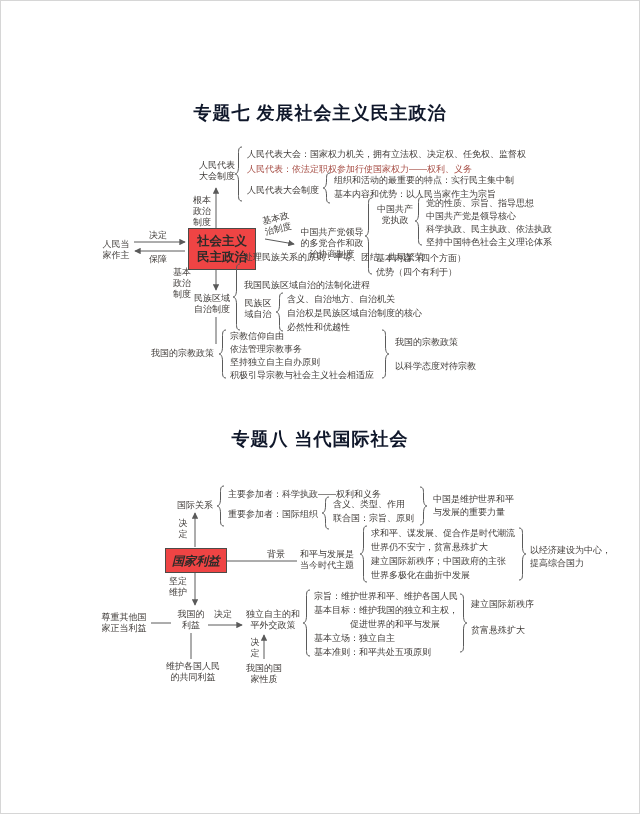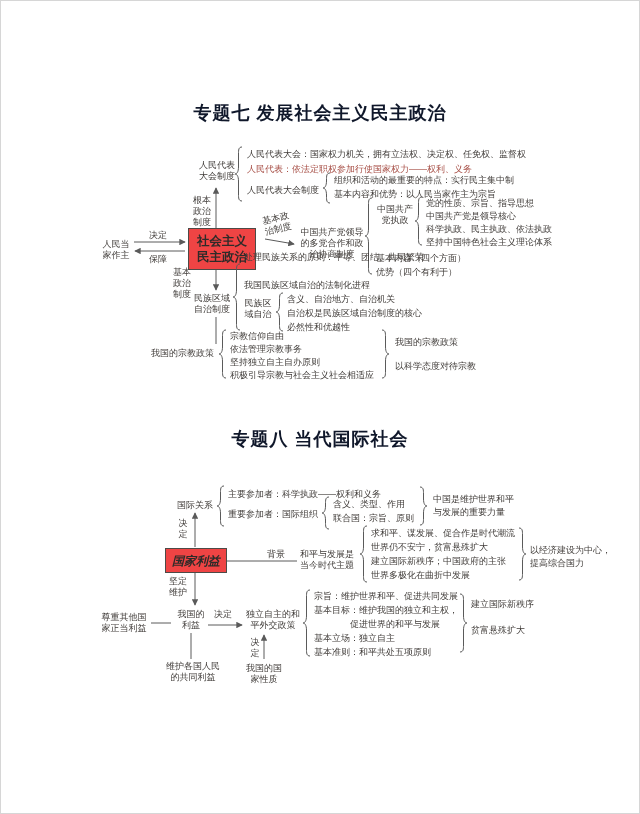--- a/index.html
+++ b/index.html
@@ -169,21 +169,21 @@
   <div class="st" style="left:172px;top:608px;width:36px">我国的
 利益</div>
   <div class="st" style="left:98px;top:611px;width:50px">尊重其他国
 家正当利益</div>
   <div class="ln" style="left:213px;top:608px">决定</div>
   <div class="st" style="left:244px;top:608px;width:56px">独立自主的和
 平外交政策</div>
   <svg class="br" style="left:301px;top:588px" width="9" height="68" viewBox="0 0 9 68">
       <path d="M8,1 C4.5,1 4.5,4 4.5,8 L4.5,27 C4.5,32 2.75,34 1,34 C2.75,34 4.5,36 4.5,41 L4.5,60 C4.5,64 4.5,67 8,67" fill="none" stroke="#5a5a5a" stroke-width="1"></path>
     </svg>
-  <div class="ln" style="left:313px;top:590px">宗旨：维护世界和平、促进共同发展</div>
+  <div class="ln" style="left:313px;top:590px">宗旨：维护世界和平、维护各国人民</div>
   <div class="ln" style="left:313px;top:604px">基本目标：维护我国的独立和主权，</div>
   <div class="ln" style="left:349px;top:618px">促进世界的和平与发展</div>
   <div class="ln" style="left:313px;top:632px">基本立场：独立自主</div>
   <div class="ln" style="left:313px;top:646px">基本准则：和平共处五项原则</div>
   <svg class="br" style="left:458px;top:592px" width="9" height="60" viewBox="0 0 9 60">
       <path d="M1,1 C4.5,1 4.5,4 4.5,8 L4.5,23 C4.5,28 6.25,30 8,30 C6.25,30 4.5,32 4.5,37 L4.5,52 C4.5,56 4.5,59 1,59" fill="none" stroke="#5a5a5a" stroke-width="1"></path>
     </svg>
   <div class="ln" style="left:470px;top:598px">建立国际新秩序</div>
   <div class="ln" style="left:470px;top:624px">贫富悬殊扩大</div>
 

